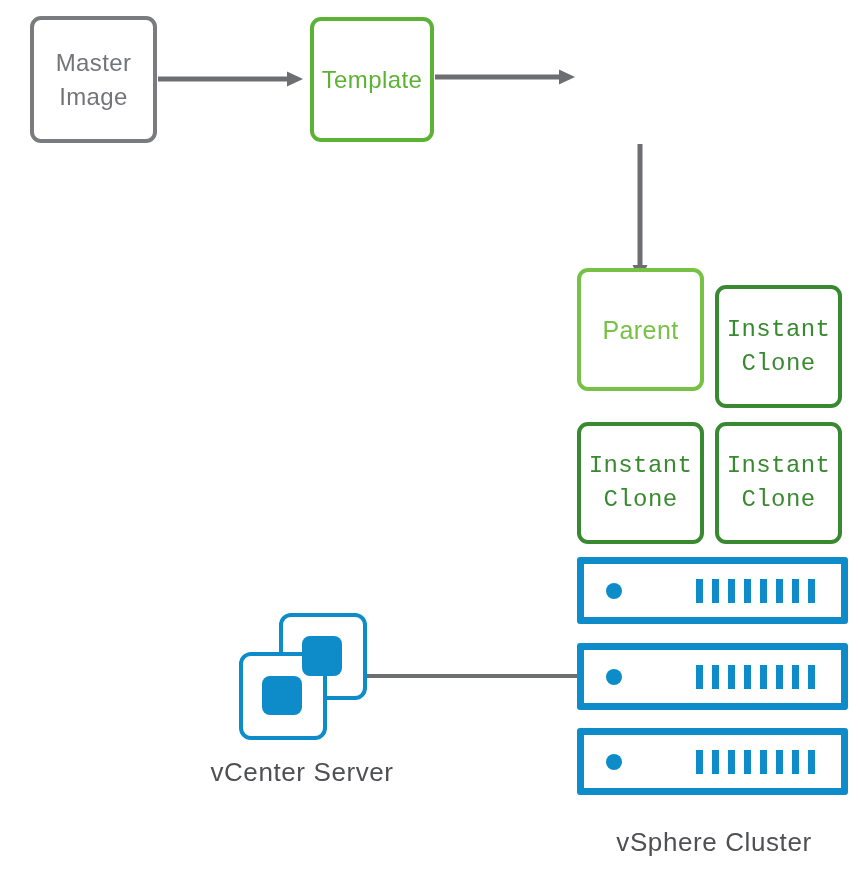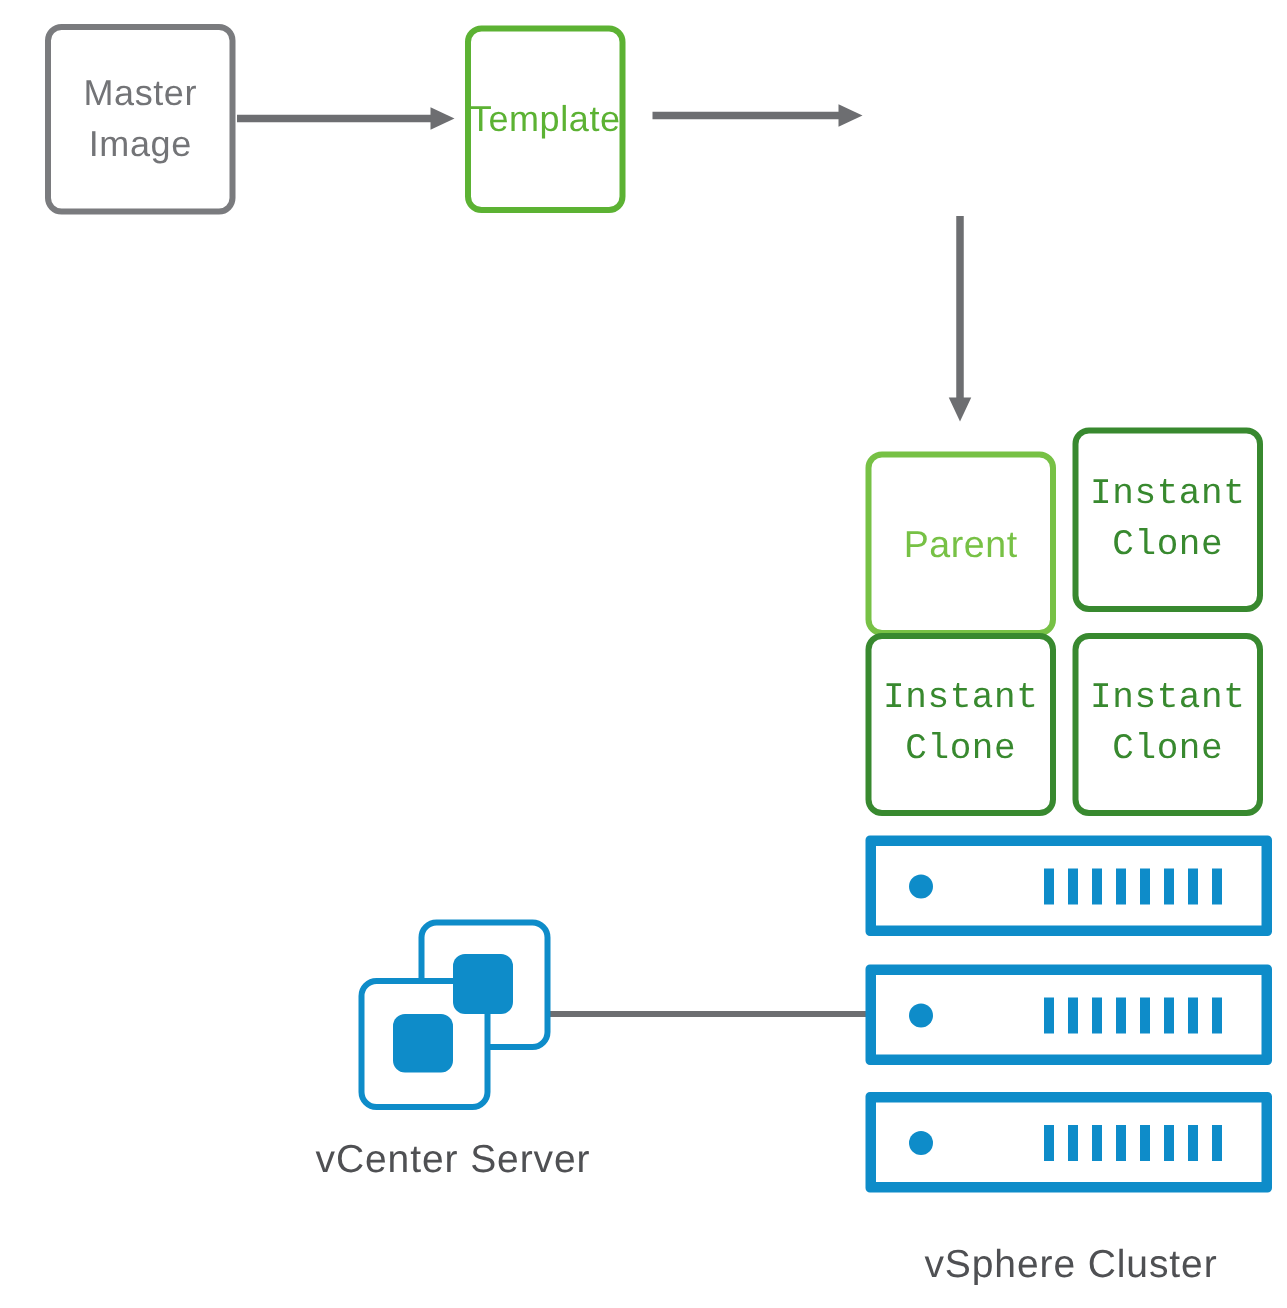--- a/index.html
+++ b/index.html
@@ -139,26 +139,26 @@
       <polygon points="628,281 620.5,265 635.5,265" fill="currentColor"></polygon>
     </g>
 
     <line x1="350" y1="676" x2="567" y2="676" stroke="currentColor" stroke-width="4"></line>
   </svg>
 
   <div class="vmbox gray" style="left:18px; top:16px; width:127px; height:127px;">
     <span>Master Image</span>
   </div>
 
-  <div class="vmbox bright" style="left:298px; top:17px; width:107px; height:125px; padding:0 4px;">
+  <div class="vmbox bright" style="left:298px; top:17px; width:124px; height:125px; padding:0 4px;">
     <span>Template</span>
   </div>
 
 
-  <div class="vmbox light" style="left:565px; top:301px; width:127px; height:123px;">
+  <div class="vmbox light" style="left:565px; top:268px; width:127px; height:123px;">
     <span>Parent</span>
   </div>
 
   <div class="vmbox dark" style="left:703px; top:285px; width:127px; height:123px;">
     <span>Instant Clone</span>
   </div>
 
   <div class="vmbox dark" style="left:565px; top:422px; width:127px; height:122px;">
     <span>Instant Clone</span>
   </div>

